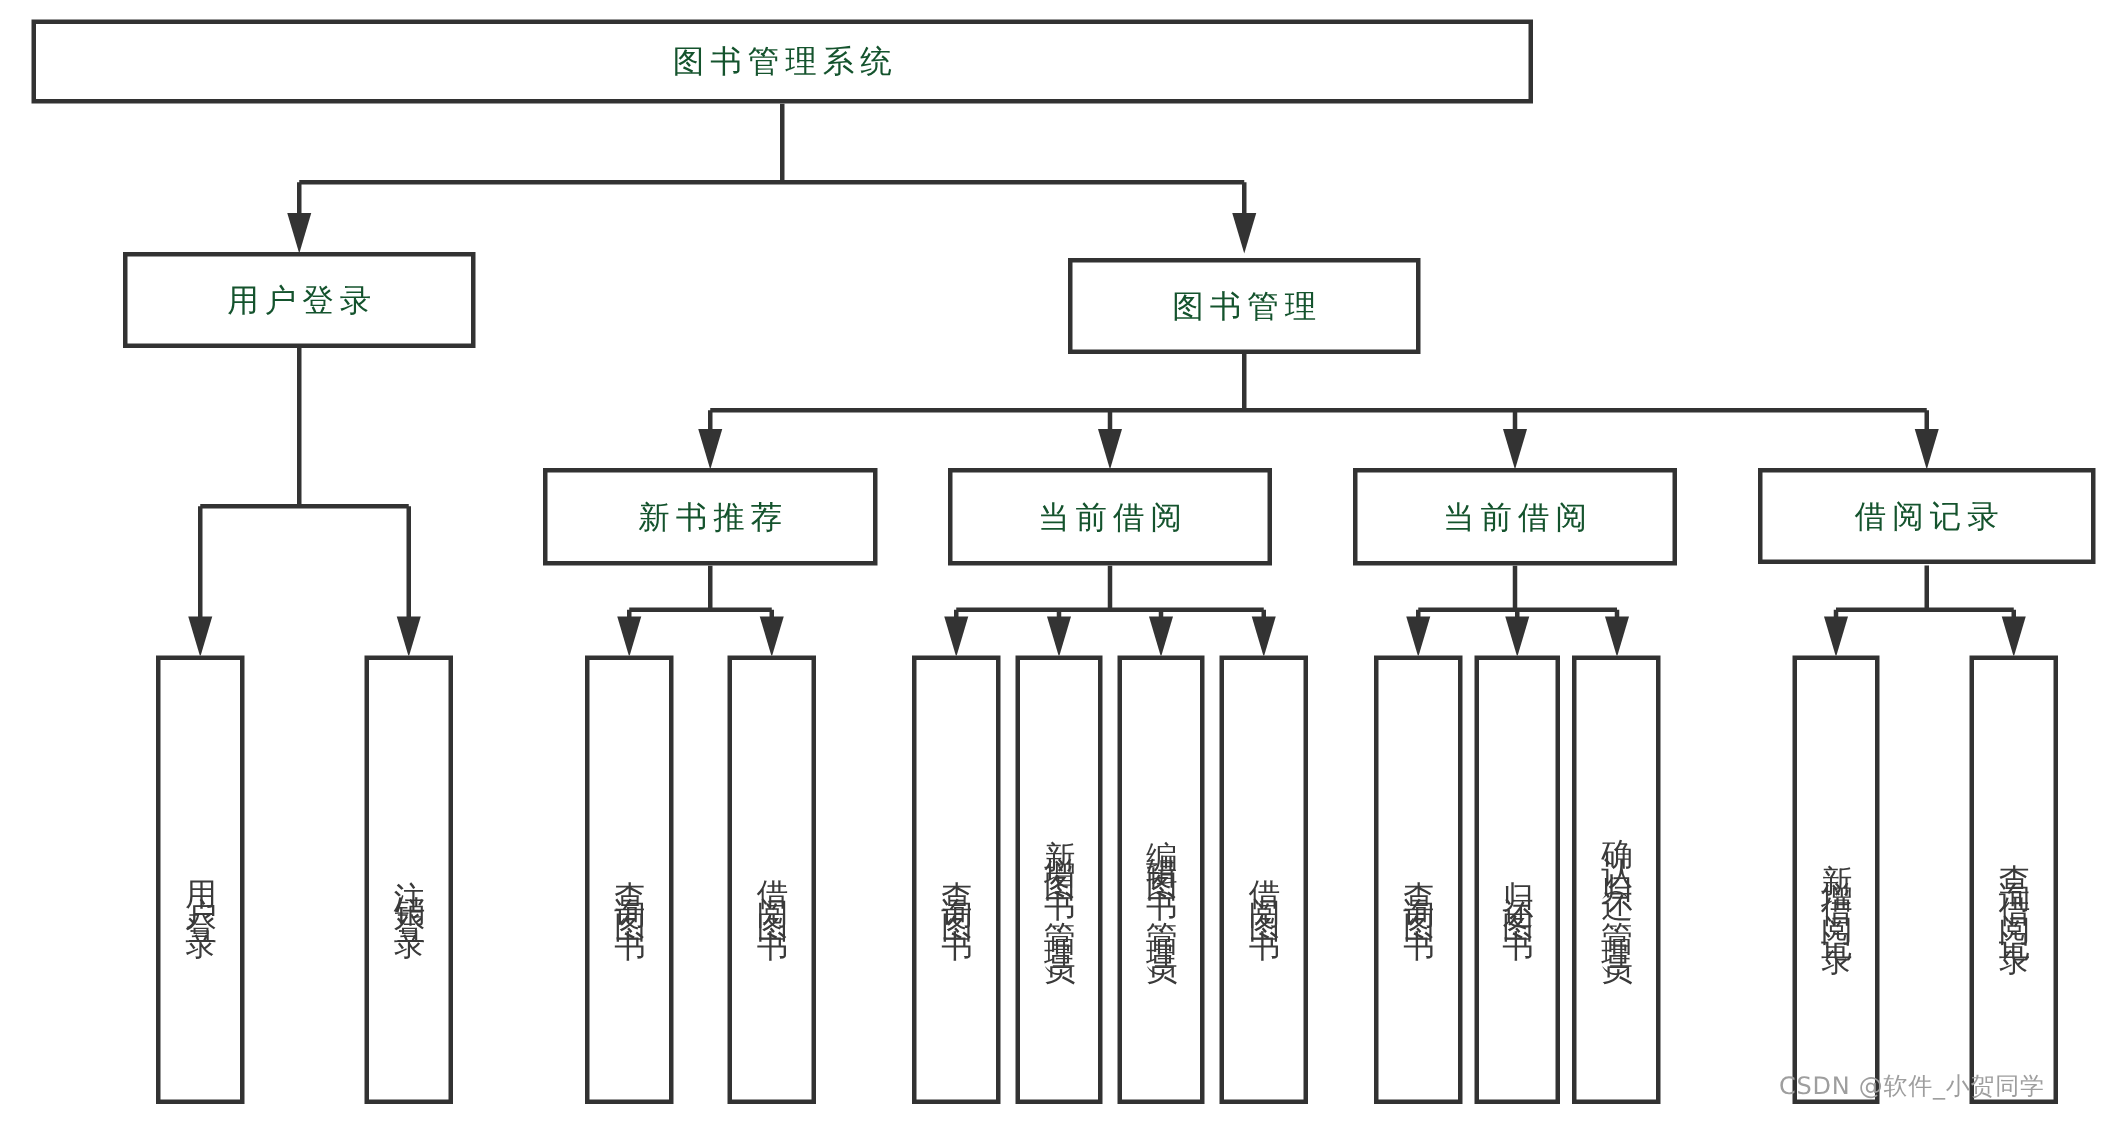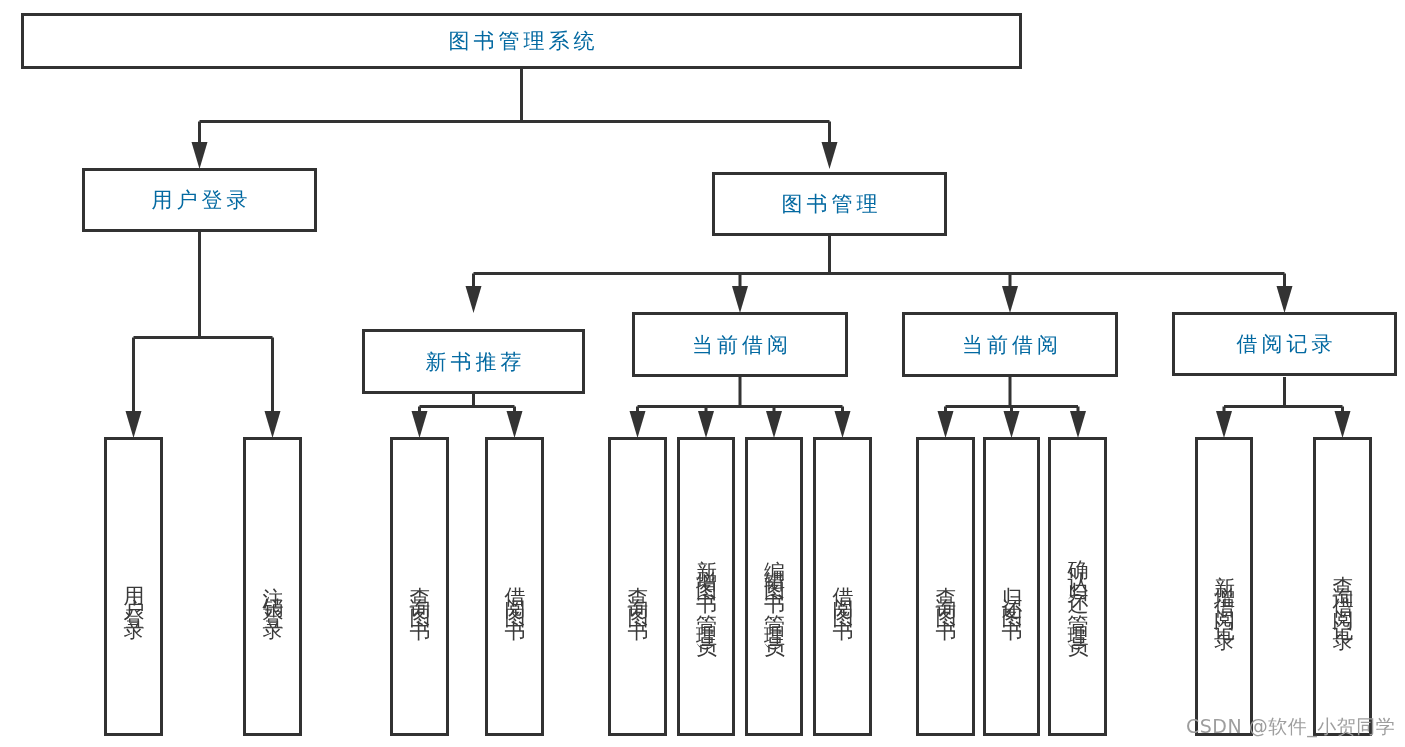--- a/index.html
+++ b/index.html
@@ -33,38 +33,38 @@
     background: #ffffff;
     display: flex;
     align-items: center;
     justify-content: center;
   }
   .hlabel {
     font-size: 21px;
     letter-spacing: 4px;
     text-indent: 4px;
     white-space: nowrap;
-    color: #0369a1;
+    color: #14532d;
   }
   .leaf { height: 299px; }
   .vtext {
     writing-mode: vertical-rl;
     text-orientation: mixed;
     font-size: 21px;
     line-height: 1;
     letter-spacing: 11px;
     padding-top: 11px;
     color: #3a3a3a;
     white-space: nowrap;
   }
   .watermark {
     position: absolute;
     left: 1186px;
     top: 714px;
-    font-size: 19px;
+    font-size: 16px;
     letter-spacing: 0.5px;
     color: #9e9e9e;
     white-space: nowrap;
     z-index: 5;
   }
 </style>
 </head>
 <body>
 
 <div class="canvas">
@@ -116,21 +116,21 @@
     <span class="hlabel">图书管理系统</span>
   </div>
 
   <div class="box" style="left:82px;top:168px;width:235px;height:64px">
     <span class="hlabel">用户登录</span>
   </div>
   <div class="box" style="left:712px;top:172px;width:235px;height:64px">
     <span class="hlabel">图书管理</span>
   </div>
 
-  <div class="box" style="left:362px;top:329px;width:223px;height:65px">
+  <div class="box" style="left:362px;top:312px;width:223px;height:65px">
     <span class="hlabel">新书推荐</span>
   </div>
   <div class="box" style="left:632px;top:312px;width:216px;height:65px">
     <span class="hlabel">当前借阅</span>
   </div>
   <div class="box" style="left:902px;top:312px;width:216px;height:65px">
     <span class="hlabel">当前借阅</span>
   </div>
   <div class="box" style="left:1172px;top:312px;width:225px;height:64px">
     <span class="hlabel">借阅记录</span>

